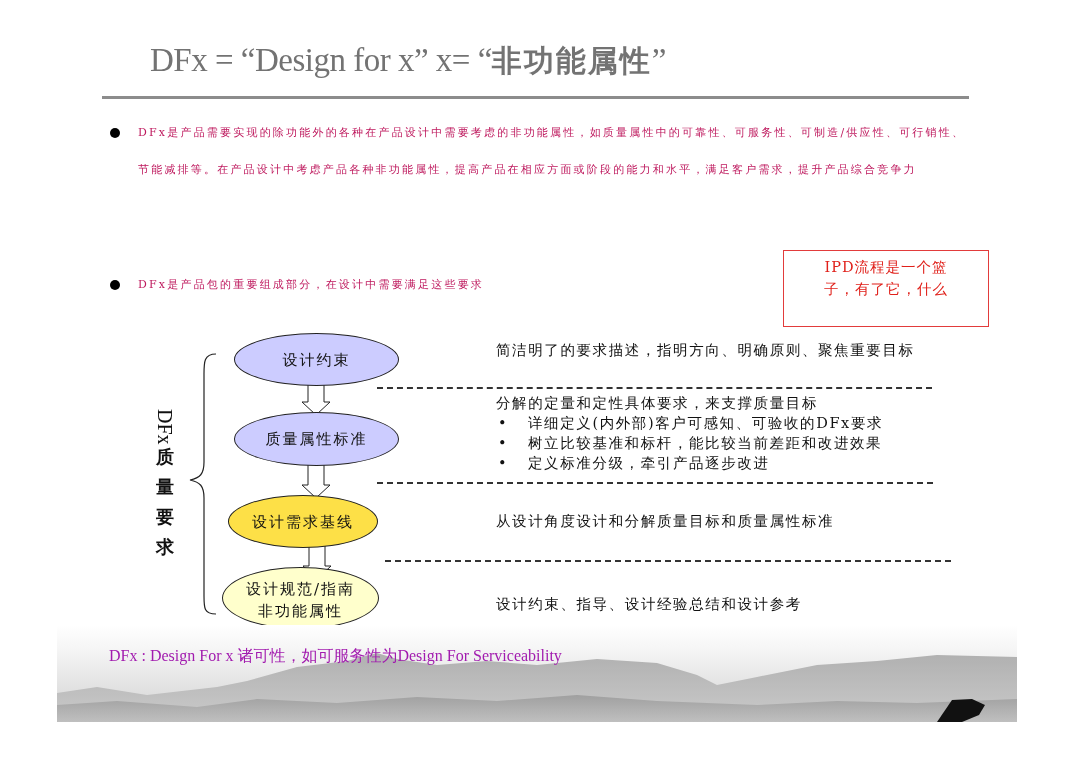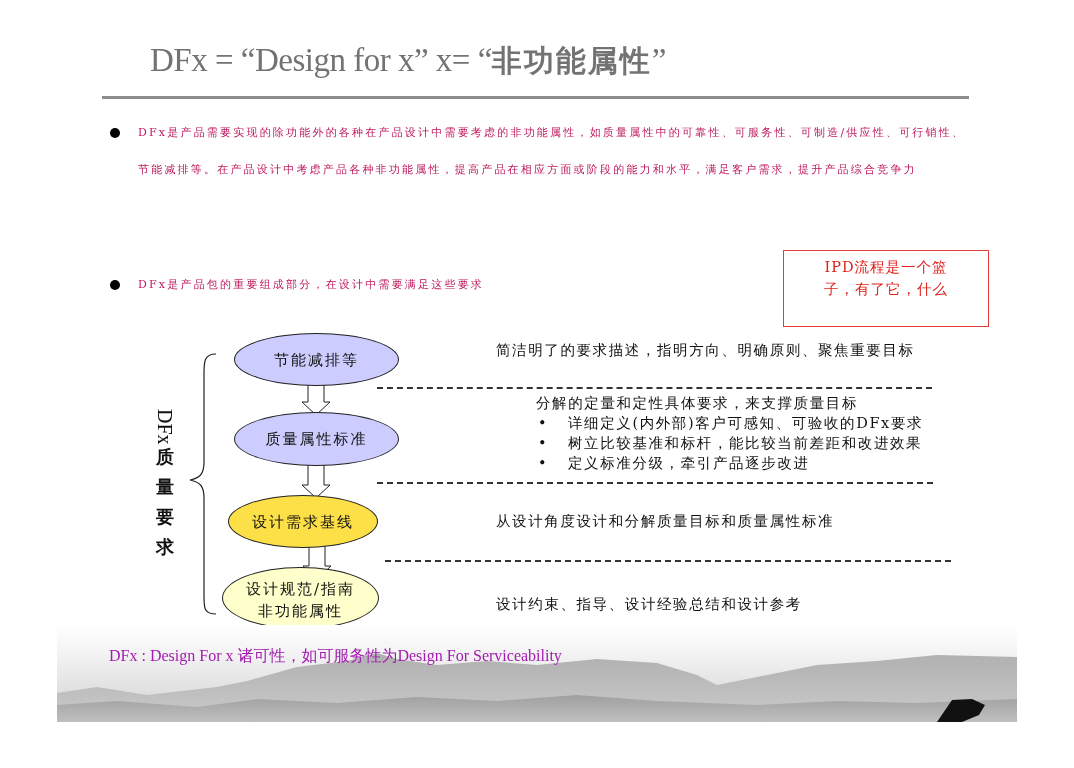--- a/index.html
+++ b/index.html
@@ -46,21 +46,21 @@
     display: flex; align-items: center; justify-content: center; text-align: center;
     font-size: 15px; letter-spacing: 2px; line-height: 22px;
   }
   .e1 { left: 234px; top: 333px; width: 165px; height: 53px; background: #ccccff; }
   .e2 { left: 234px; top: 412px; width: 165px; height: 54px; background: #ccccff; }
   .e3 { left: 228px; top: 495px; width: 150px; height: 53px; background: #fde047; }
   .e4 { left: 222px; top: 567px; width: 157px; height: 62px; background: #ffffcc; flex-direction: column; padding-top: 4px;}
 
   .desc { font-size: 14.5px; line-height: 20px; letter-spacing: 1.6px; color: #111; }
   .d1 { left: 496px; top: 340px; width: 440px; }
-  .d2 { left: 496px; top: 393px; width: 450px; margin-left: 40px; }
+  .d2 { left: 496px; top: 393px; width: 450px; }
   .d2 ul { margin: 0; padding: 0; list-style: none; }
   .d2 li { position: relative; padding-left: 32px; }
   .d2 li::before { content: "\2022"; position: absolute; left: 2px; top: 0; }
   .d3 { left: 496px; top: 511px; width: 440px; }
   .d4 { left: 496px; top: 594px; width: 440px; }
 
   .dash { height: 0; border-top: 2px dashed #333; }
   .dash1 { left: 377px; top: 387px; width: 555px; }
   .dash2 { left: 377px; top: 482px; width: 556px; }
   .dash3 { left: 385px; top: 560px; width: 566px; }
@@ -109,21 +109,21 @@
   <path d="M8 0 L24 0 L24 22 L30 22 L16 35 L2 22 L8 22 Z" fill="#fff" stroke="#222" stroke-width="1"></path>
 </svg>
 <svg class="abs" style="left:300px; top:461px;" width="32" height="38">
   <path d="M8 0 L24 0 L24 24 L30 24 L16 37 L2 24 L8 24 Z" fill="#fff" stroke="#222" stroke-width="1"></path>
 </svg>
 <svg class="abs" style="left:301px; top:538px;" width="32" height="42">
   <path d="M8 0 L24 0 L24 28 L30 28 L16 41 L2 28 L8 28 Z" fill="#fff" stroke="#222" stroke-width="1"></path>
 </svg>
 
 <div class="abs ellipse e1">
-  <span>节能减排等</span>
+  <span>设计约束</span>
 </div>
 <div class="abs ellipse e2">
   <span>质量属性标准</span>
 </div>
 <div class="abs ellipse e3">
   <span>设计需求基线</span>
 </div>
 <div class="abs ellipse e4">
   <span>设计规范/指南</span>
   <span>非功能属性</span>

